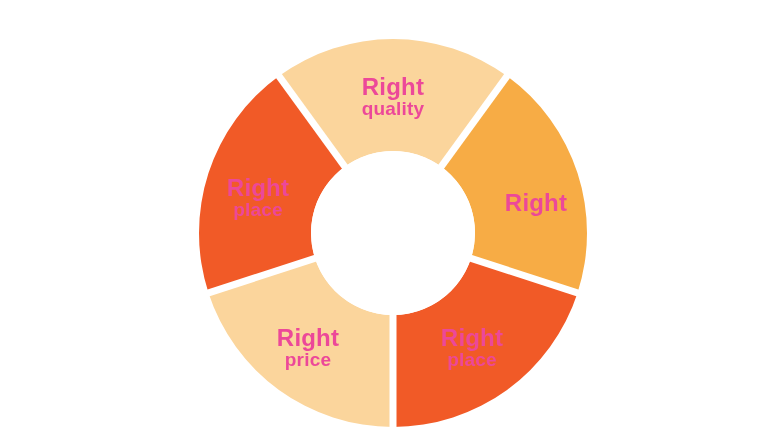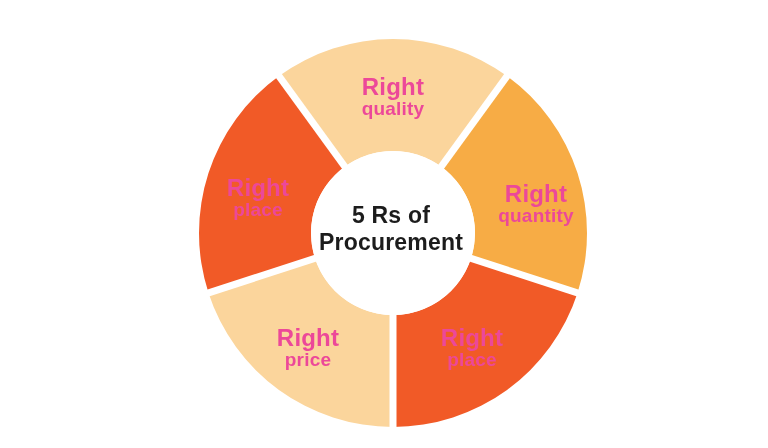--- a/index.html
+++ b/index.html
@@ -39,32 +39,27 @@
       <line x1="393" y1="233" x2="197.08235764319838" y2="296.6575008412392" stroke="#FFFFFF" stroke-width="7"></line>
       <circle cx="393" cy="233" r="82" fill="#FFFFFF"></circle>
     </svg>
   <div id="labels">
       <div class="seg-label" style="left: 393px; top: 96px;">
         <div class="l1">Right</div>
         <div class="l2">quality</div>
       </div>
       <div class="seg-label" style="left: 536px; top: 203px;">
         <div class="l1">Right</div>
-        <div class="l2">quantity</div>
       </div>
       <div class="seg-label" style="left: 472px; top: 347px;">
         <div class="l1">Right</div>
         <div class="l2">place</div>
       </div>
       <div class="seg-label" style="left: 308px; top: 347px;">
         <div class="l1">Right</div>
         <div class="l2">price</div>
       </div>
       <div class="seg-label" style="left: 258px; top: 197px;">
         <div class="l1">Right</div>
         <div class="l2">place</div>
       </div>
     </div>
-  <div class="center-label" style="left:391px;top:229px">
-    <div>5 Rs of</div>
-    <div>Procurement</div>
-  </div>
 </div>
 
 </body></html>

